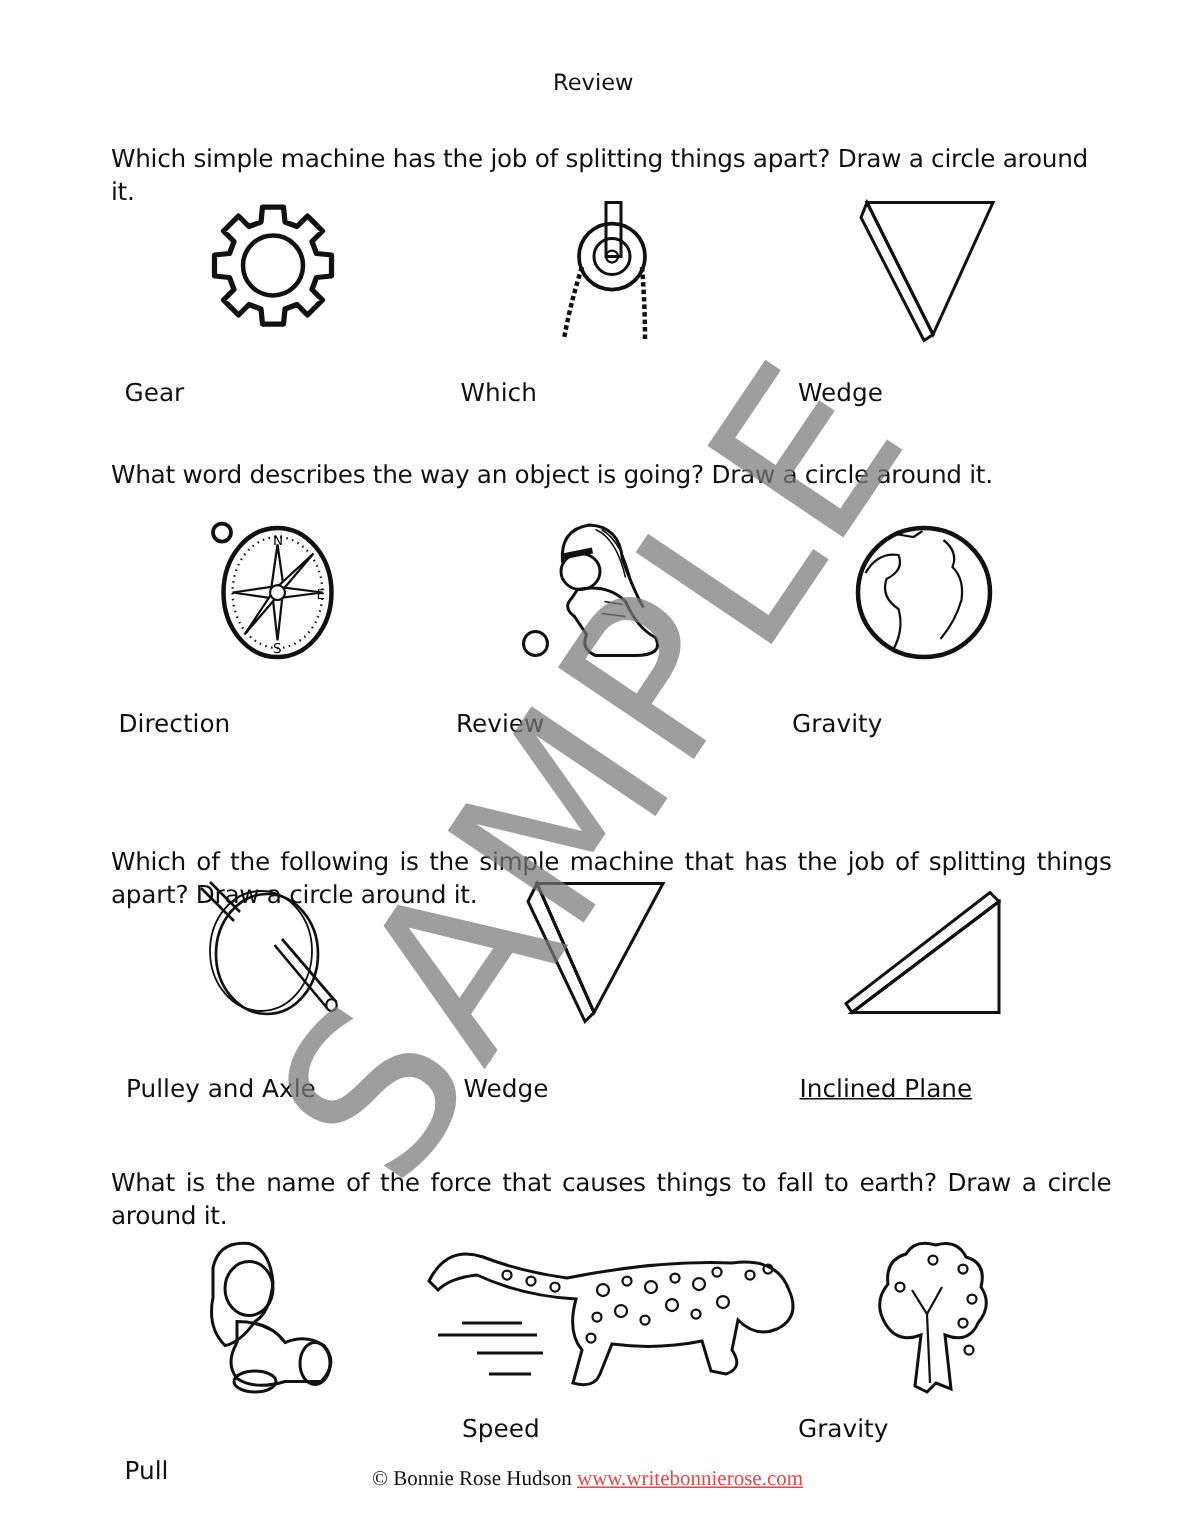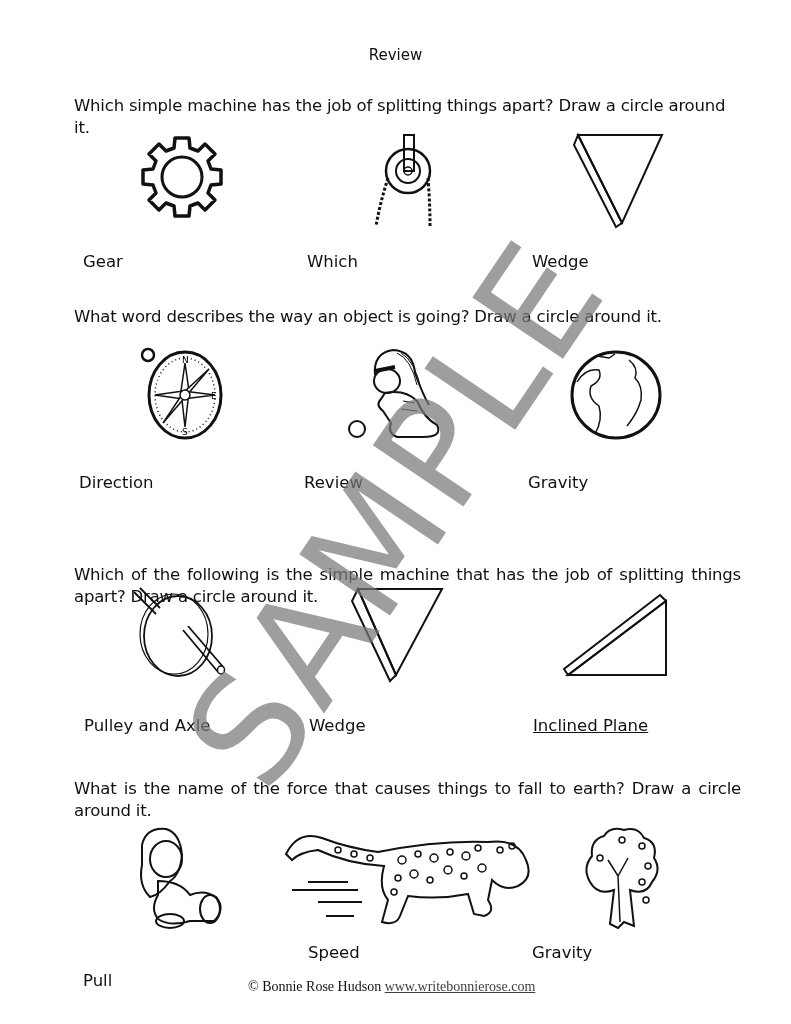--- a/index.html
+++ b/index.html
@@ -4,21 +4,21 @@
 <style>
   html, body { margin: 0; padding: 0; background: #ffffff; }
   body { width: 791px; height: 1024px; position: relative; overflow: hidden; font-family: "DejaVu Sans", sans-serif; color: #111; }
   .title { position: absolute; top: 46px; left: 0; width: 791px; text-align: center; font-size: 15px; }
   .q { position: absolute; left: 74px; width: 667px; font-size: 16.5px; line-height: 22px; letter-spacing: -0.2px; }
   .q.just { text-align: justify; text-align-last: left; }
   .fig { position: absolute; }
   .lbl { position: absolute; font-size: 16.5px; width: 200px; }
   svg { overflow: visible; }
   .footer { position: absolute; top: 979px; left: 248px; font-family: "Liberation Serif", serif; font-size: 14px; }
-  .footer a { color: #404040; text-decoration: underline; }
+  .footer a { color: #ef4444; text-decoration: underline; }
   .pagenum { position: absolute; top: 982px; left: 726px; font-family: "Liberation Serif", serif; font-size: 14px; margin-top: 45px; }
   .watermark { position: absolute; left: 395px; top: 515px; transform: translate(-50%,-50%) rotate(-56deg); font-family: "DejaVu Sans", sans-serif; font-size: 150px; color: rgba(120,120,120,0.72); letter-spacing: 2px; white-space: nowrap; pointer-events: none; }
 </style>
 </head>
 <body>
 
 <div class="title">Review</div>
 
 <div class="q" style="top:95px;">Which simple machine has the job of splitting things apart? Draw a circle around it.</div>
 

